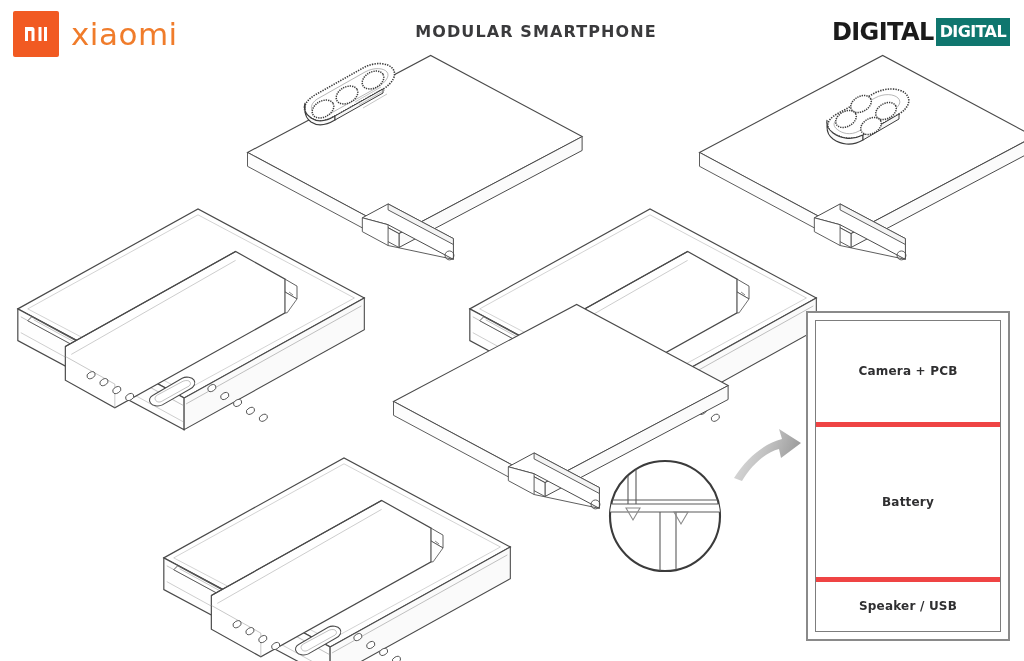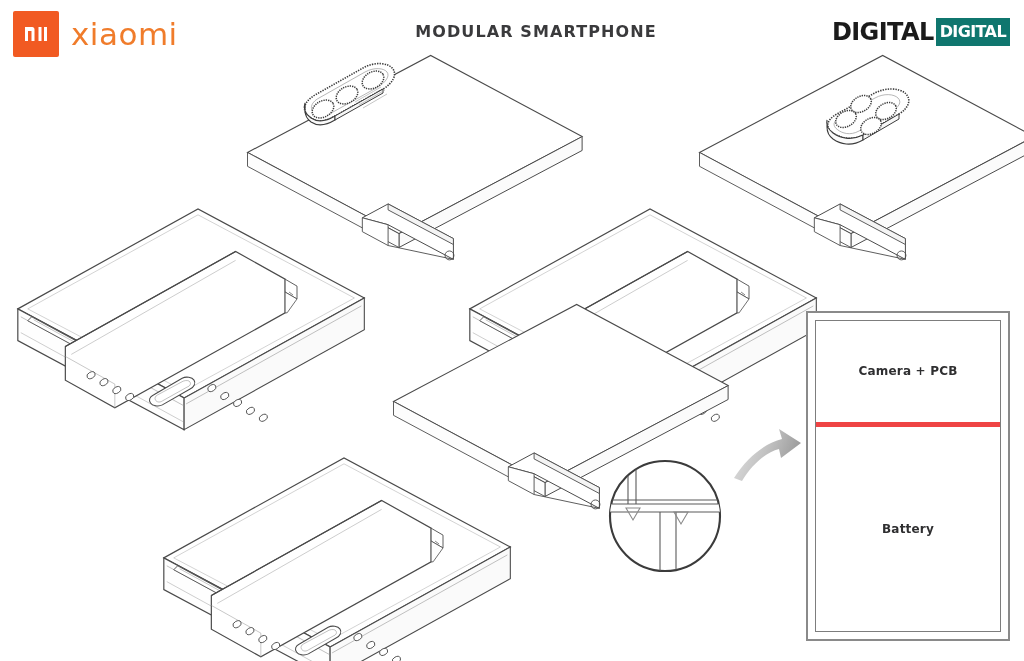--- a/index.html
+++ b/index.html
@@ -324,14 +324,17 @@
 </div>
 
 <div class="legend-panel">
   <div class="legend-inner">
     <div class="legend-cell cam">
       <span>Camera + PCB</span>
     </div>
     <div class="legend-cell bat">
       <span>Battery</span>
     </div>
+    <div class="legend-cell spk">
+      <span>Speaker / USB</span>
+    </div>
   </div>
 </div>
 
 </body></html>

